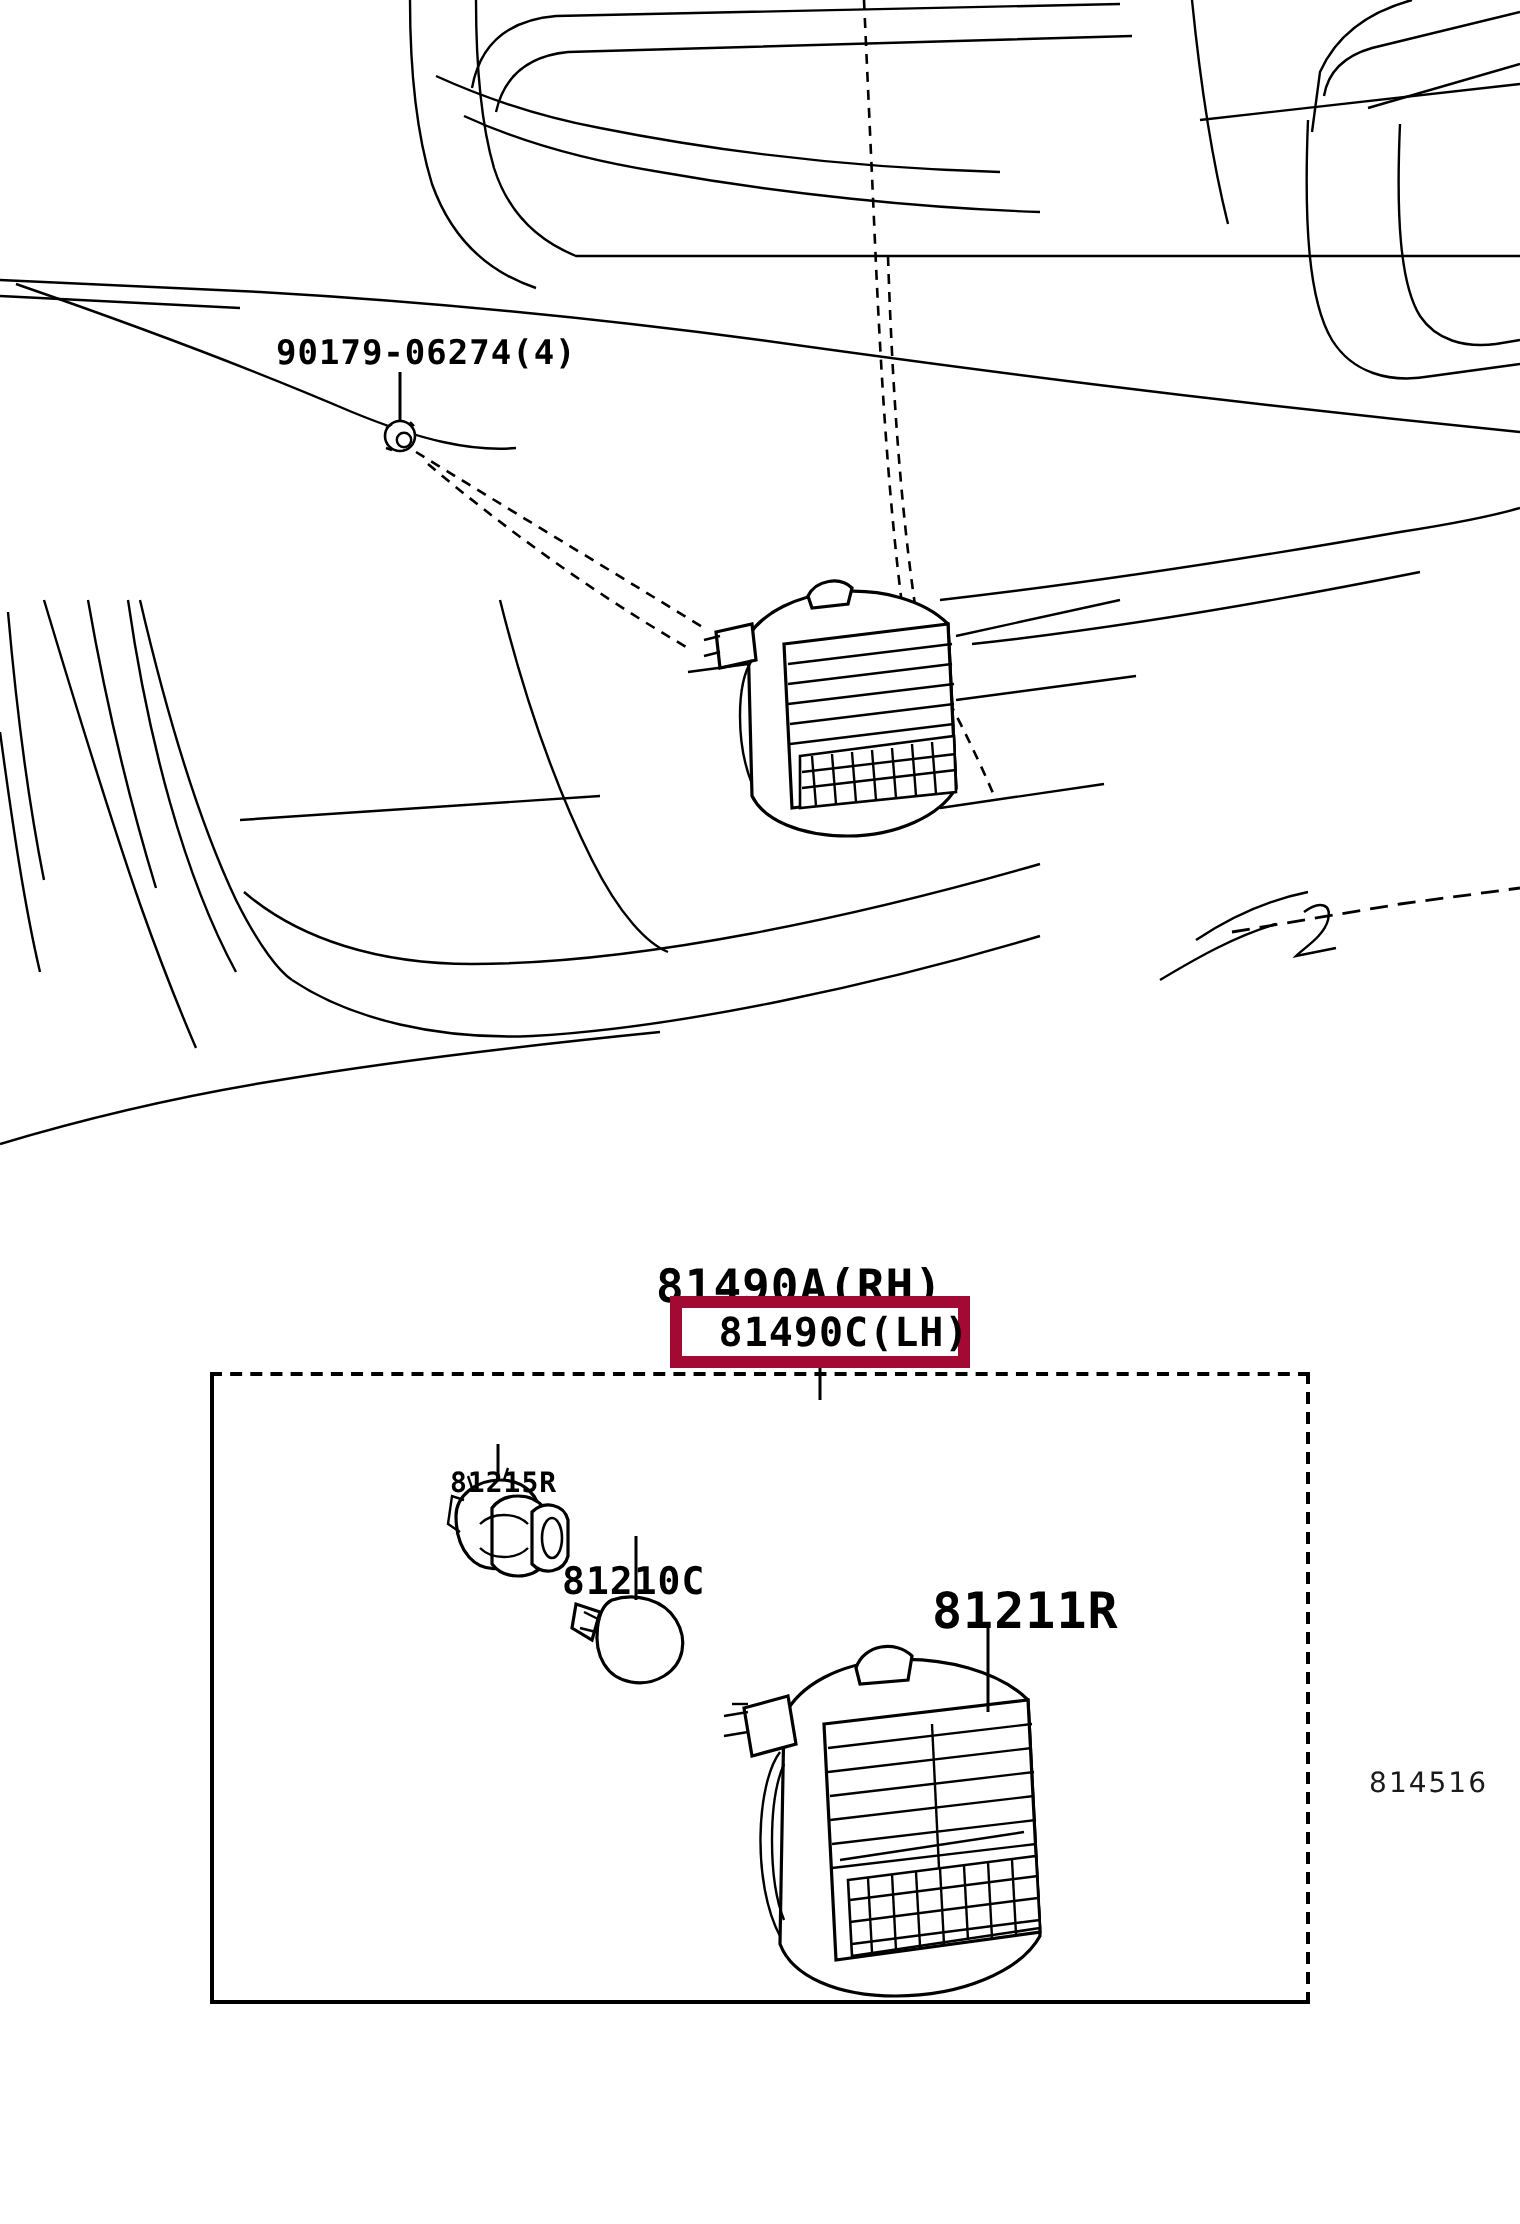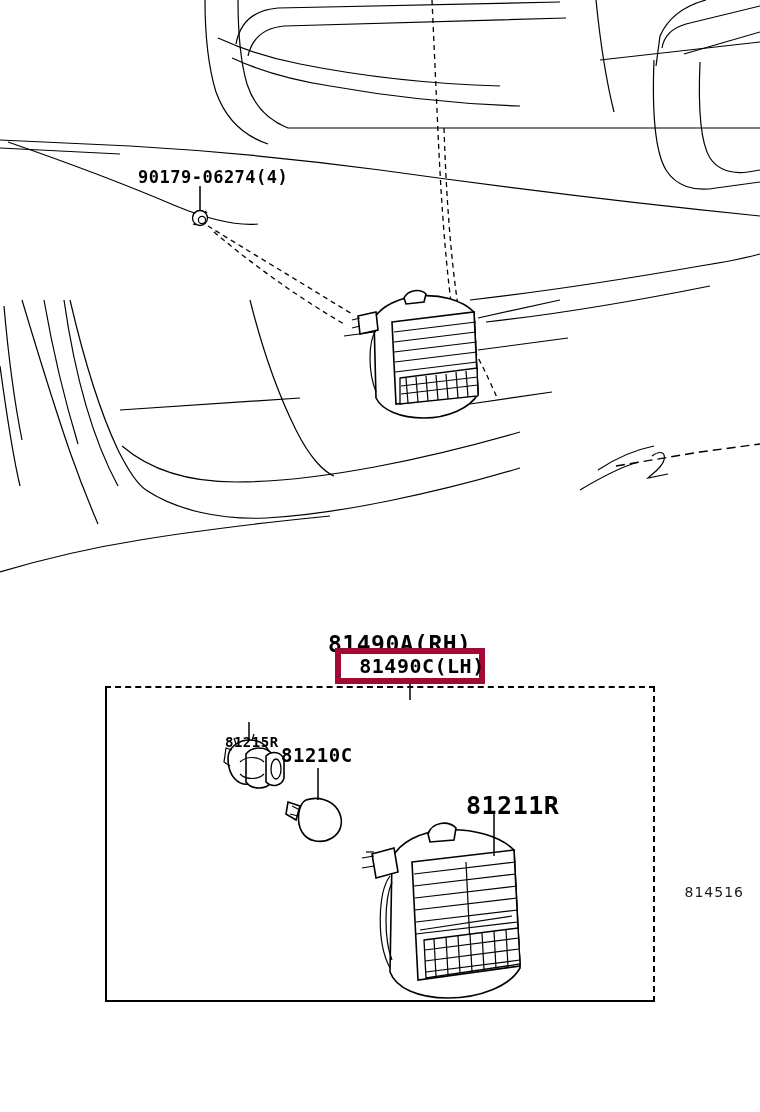--- a/index.html
+++ b/index.html
@@ -47,21 +47,21 @@
 
   #label-socket {
     left: 225px;
     top: 700px;
     font-size: 14px;
     margin-top: 34px;
   }
 
   #label-bulb {
     left: 281px;
-    top: 744px;
+    top: 780px;
     font-size: 19px;
   }
 
   #label-lens {
     left: 466px;
     top: 791px;
     font-size: 25px;
   }
 
   

